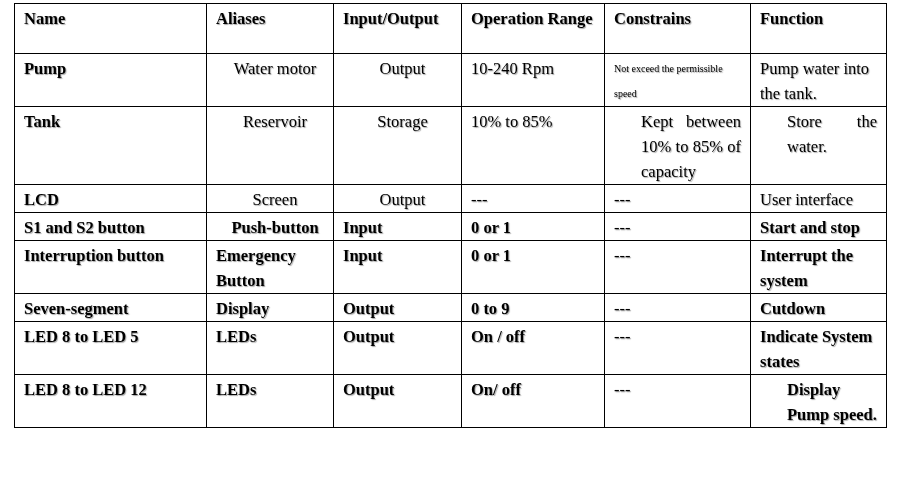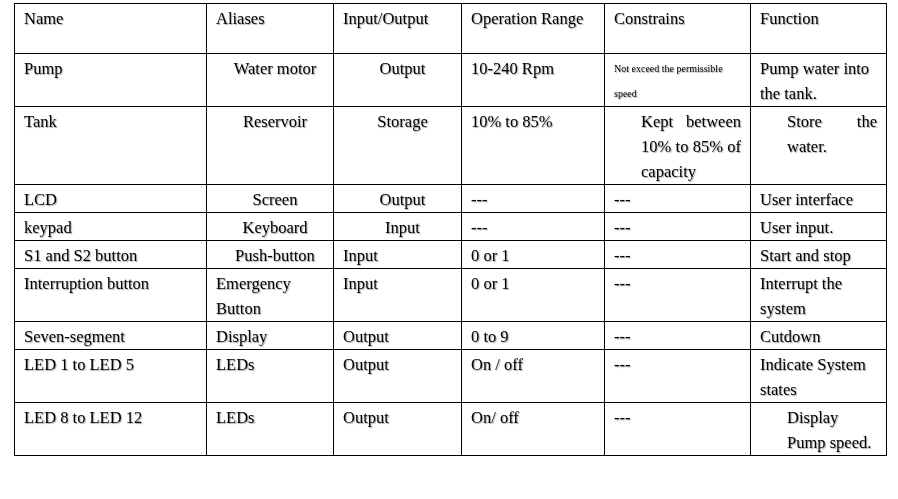--- a/index.html
+++ b/index.html
@@ -1,21 +1,21 @@
 <!DOCTYPE html>
 <html><head>
 <meta charset="utf-8">
 <style>
   html, body { margin:0; padding:0; background:#ffffff; }
   body { width:898px; height:499px; position:relative; overflow:hidden;
          font-family:"Liberation Serif", "DejaVu Serif", serif; color:#000; }
   table { position:absolute; left:14px; top:3px; border-collapse:collapse; table-layout:fixed; }
   td { border:1.5px solid #000; vertical-align:top; padding:2px 9px 0 9px;
        font-size:16.5px; line-height:25px; text-shadow:1px 1px 1px rgba(0,0,0,0.35); overflow:hidden; }
-  .b { font-weight:normal; }
+  .b { font-weight:bold; }
   .c { text-align:center;padding-left:19px; }
   .jl { text-align:justify;padding-left:36px; }
 </style>
 </head>
 <body>
 
 <table>
   <colgroup>
     <col style="width:192px">
       <col style="width:127px">
@@ -51,28 +51,20 @@
   </tr>
   <tr style="height:25px">
     <td class="b">LCD</td>
     <td class="c">Screen</td>
     <td class="c">Output</td>
     <td>---</td>
     <td>---</td>
     <td>User interface</td>
   </tr>
   <tr style="height:25px">
-    <td class="b">keypad</td>
-    <td class="c">Keyboard</td>
-    <td class="c">Input</td>
-    <td>---</td>
-    <td>---</td>
-    <td>User input.</td>
-  </tr>
-  <tr style="height:25px">
     <td class="b">S1 and S2 button</td>
     <td class="b c">Push-button</td>
     <td class="b">Input</td>
     <td class="b">0 or 1</td>
     <td>---</td>
     <td class="b">Start and stop</td>
   </tr>
   <tr style="height:50px">
     <td class="b">Interruption button</td>
     <td class="b">Emergency Button</td>
@@ -83,21 +75,21 @@
   </tr>
   <tr style="height:25px">
     <td class="b">Seven-segment</td>
     <td class="b">Display</td>
     <td class="b">Output</td>
     <td class="b">0 to 9</td>
     <td>---</td>
     <td class="b">Cutdown</td>
   </tr>
   <tr style="height:50px">
-    <td class="b">LED 1 to LED 5</td>
+    <td class="b">LED 8 to LED 5</td>
     <td class="b">LEDs</td>
     <td class="b">Output</td>
     <td class="b">On / off</td>
     <td>---</td>
     <td class="b">Indicate System states</td>
   </tr>
   <tr style="height:51px">
     <td class="b">LED 8 to LED 12</td>
     <td class="b">LEDs</td>
     <td class="b">Output</td>

